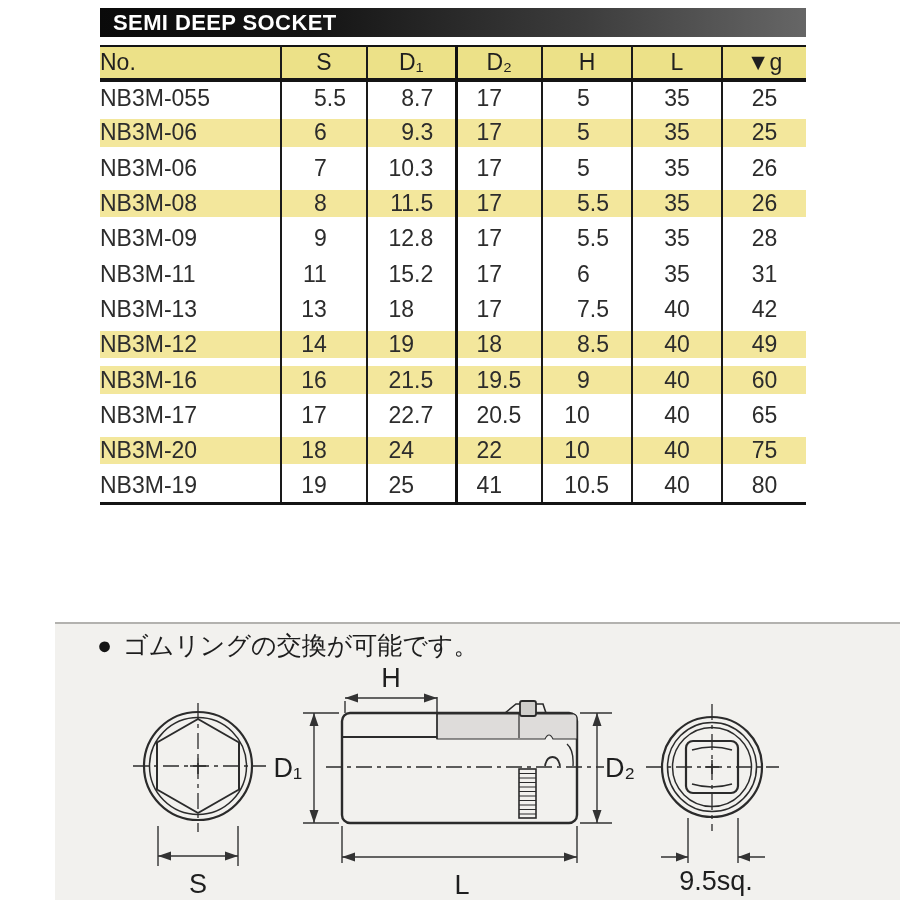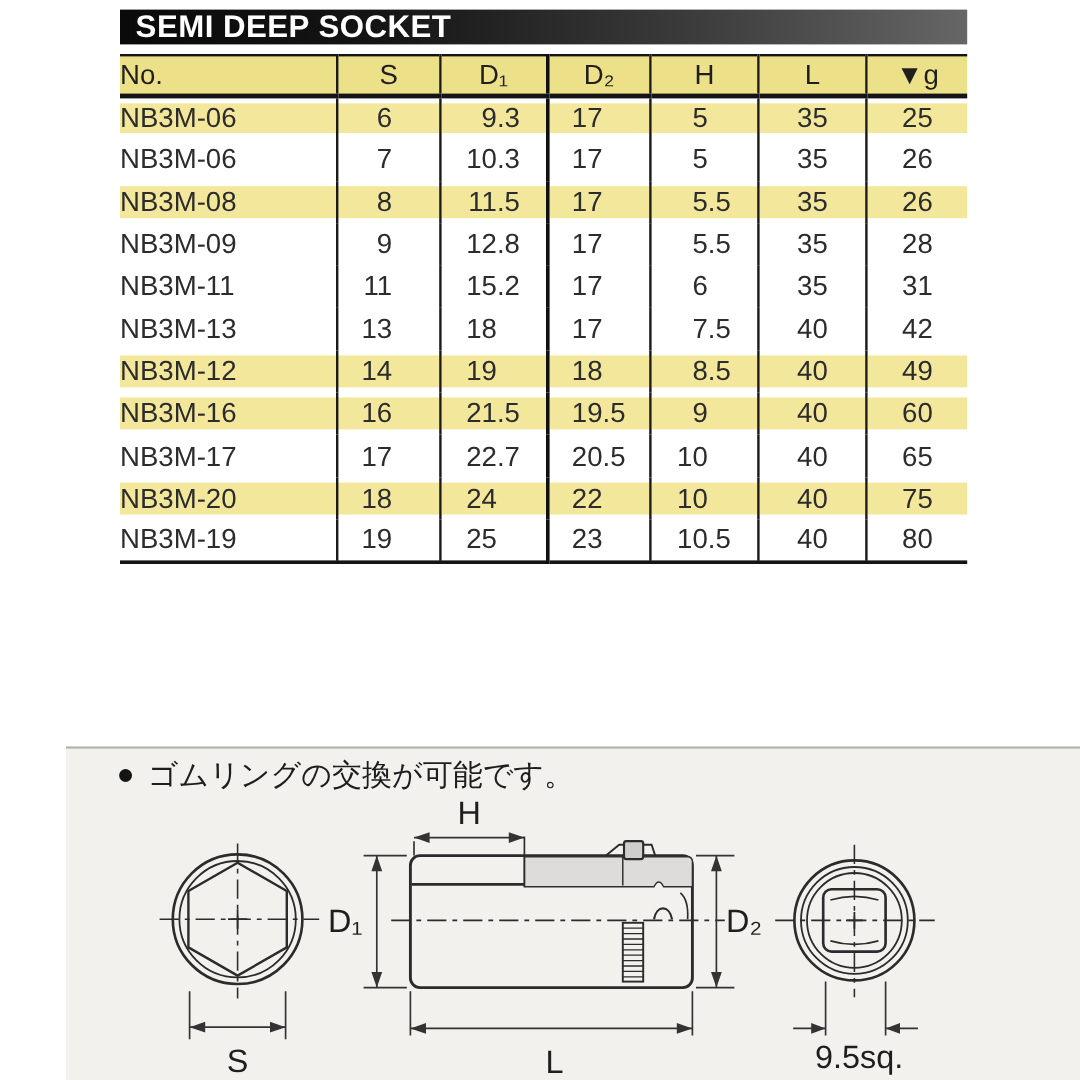--- a/index.html
+++ b/index.html
@@ -2,21 +2,21 @@
 <html><head>
 <meta charset="utf-8">
 <style>
   html,body{margin:0;padding:0;background:#fff;}
   .page{position:relative;width:900px;height:900px;background:#ffffff;overflow:hidden;
         font-family:"Liberation Sans", sans-serif;}
 
   
   .title-bar{position:absolute;left:100px;top:8px;width:706px;height:29px;box-sizing:border-box;
     background:linear-gradient(to right,#0a0a0a 0%,#141414 30%,#3c3c3c 68%,#666666 100%);
-    color:#ffffff;font-size:26px;font-weight:bold;letter-spacing:.4px;
+    color:#ffffff;font-size:22px;font-weight:bold;letter-spacing:.4px;
     line-height:29px;padding-left:13px;}
 
   
   table.spec{position:absolute;left:100px;top:45px;width:706px;border-collapse:collapse;
     table-layout:fixed;border-top:2px solid #141414;border-bottom:3px solid #141414;
     font-size:23px;color:#2c2c2c;}
   table.spec th,table.spec td{padding:0;overflow:hidden;}
   thead tr{height:34px;}
   thead th{background:#ece188;font-weight:normal;font-size:23px;color:#1f1f1f;
     border-bottom:4px solid #141414;text-align:center;}
@@ -69,20 +69,29 @@
           <th class="c-no">No.</th>
           <th class="c-s">S</th>
           <th class="c-d1">D₁</th>
           <th class="c-d2">D₂</th>
           <th class="c-h">H</th>
           <th class="c-l">L</th>
           <th class="c-g">▼g</th>
         </tr>
     </thead>
     <tbody id="spec-body">
+        <tr>
+          <td class="c-no">NB3M-055</td>
+          <td class="c-s num"><span class="ip" style="width: 2ch;">5</span><span class="fp" style="width: 1.56ch;">.5</span></td>
+          <td class="c-d1 num"><span class="ip" style="width: 2ch;">8</span><span class="fp" style="width: 1.56ch;">.7</span></td>
+          <td class="c-d2 num"><span class="ip" style="width: 2ch;">17</span><span class="fp" style="width: 1.56ch;"></span></td>
+          <td class="c-h num"><span class="ip" style="width: 2ch;">5</span><span class="fp" style="width: 1.56ch;"></span></td>
+          <td class="c-l num"><span class="ip" style="width: 2ch;">35</span><span class="fp" style="width: 0ch;"></span></td>
+          <td class="c-g num"><span class="ip" style="width: 2ch;">25</span><span class="fp" style="width: 0ch;"></span></td>
+        </tr>
         <tr class="hl">
           <td class="c-no">NB3M-06</td>
           <td class="c-s num"><span class="ip" style="width: 2ch;">6</span><span class="fp" style="width: 1.56ch;"></span></td>
           <td class="c-d1 num"><span class="ip" style="width: 2ch;">9</span><span class="fp" style="width: 1.56ch;">.3</span></td>
           <td class="c-d2 num"><span class="ip" style="width: 2ch;">17</span><span class="fp" style="width: 1.56ch;"></span></td>
           <td class="c-h num"><span class="ip" style="width: 2ch;">5</span><span class="fp" style="width: 1.56ch;"></span></td>
           <td class="c-l num"><span class="ip" style="width: 2ch;">35</span><span class="fp" style="width: 0ch;"></span></td>
           <td class="c-g num"><span class="ip" style="width: 2ch;">25</span><span class="fp" style="width: 0ch;"></span></td>
         </tr>
         <tr>
@@ -163,21 +172,21 @@
           <td class="c-d1 num"><span class="ip" style="width: 2ch;">24</span><span class="fp" style="width: 1.56ch;"></span></td>
           <td class="c-d2 num"><span class="ip" style="width: 2ch;">22</span><span class="fp" style="width: 1.56ch;"></span></td>
           <td class="c-h num"><span class="ip" style="width: 2ch;">10</span><span class="fp" style="width: 1.56ch;"></span></td>
           <td class="c-l num"><span class="ip" style="width: 2ch;">40</span><span class="fp" style="width: 0ch;"></span></td>
           <td class="c-g num"><span class="ip" style="width: 2ch;">75</span><span class="fp" style="width: 0ch;"></span></td>
         </tr>
         <tr>
           <td class="c-no">NB3M-19</td>
           <td class="c-s num"><span class="ip" style="width: 2ch;">19</span><span class="fp" style="width: 1.56ch;"></span></td>
           <td class="c-d1 num"><span class="ip" style="width: 2ch;">25</span><span class="fp" style="width: 1.56ch;"></span></td>
-          <td class="c-d2 num"><span class="ip" style="width: 2ch;">23</span><span class="fp" style="width: 1.56ch;"></span></td>
+          <td class="c-d2 num"><span class="ip" style="width: 2ch;">41</span><span class="fp" style="width: 1.56ch;"></span></td>
           <td class="c-h num"><span class="ip" style="width: 2ch;">10</span><span class="fp" style="width: 1.56ch;">.5</span></td>
           <td class="c-l num"><span class="ip" style="width: 2ch;">40</span><span class="fp" style="width: 0ch;"></span></td>
           <td class="c-g num"><span class="ip" style="width: 2ch;">80</span><span class="fp" style="width: 0ch;"></span></td>
         </tr>
       </tbody>
   </table>
 
   <div class="divider"></div>
   <div class="lower-bg"></div>
 

